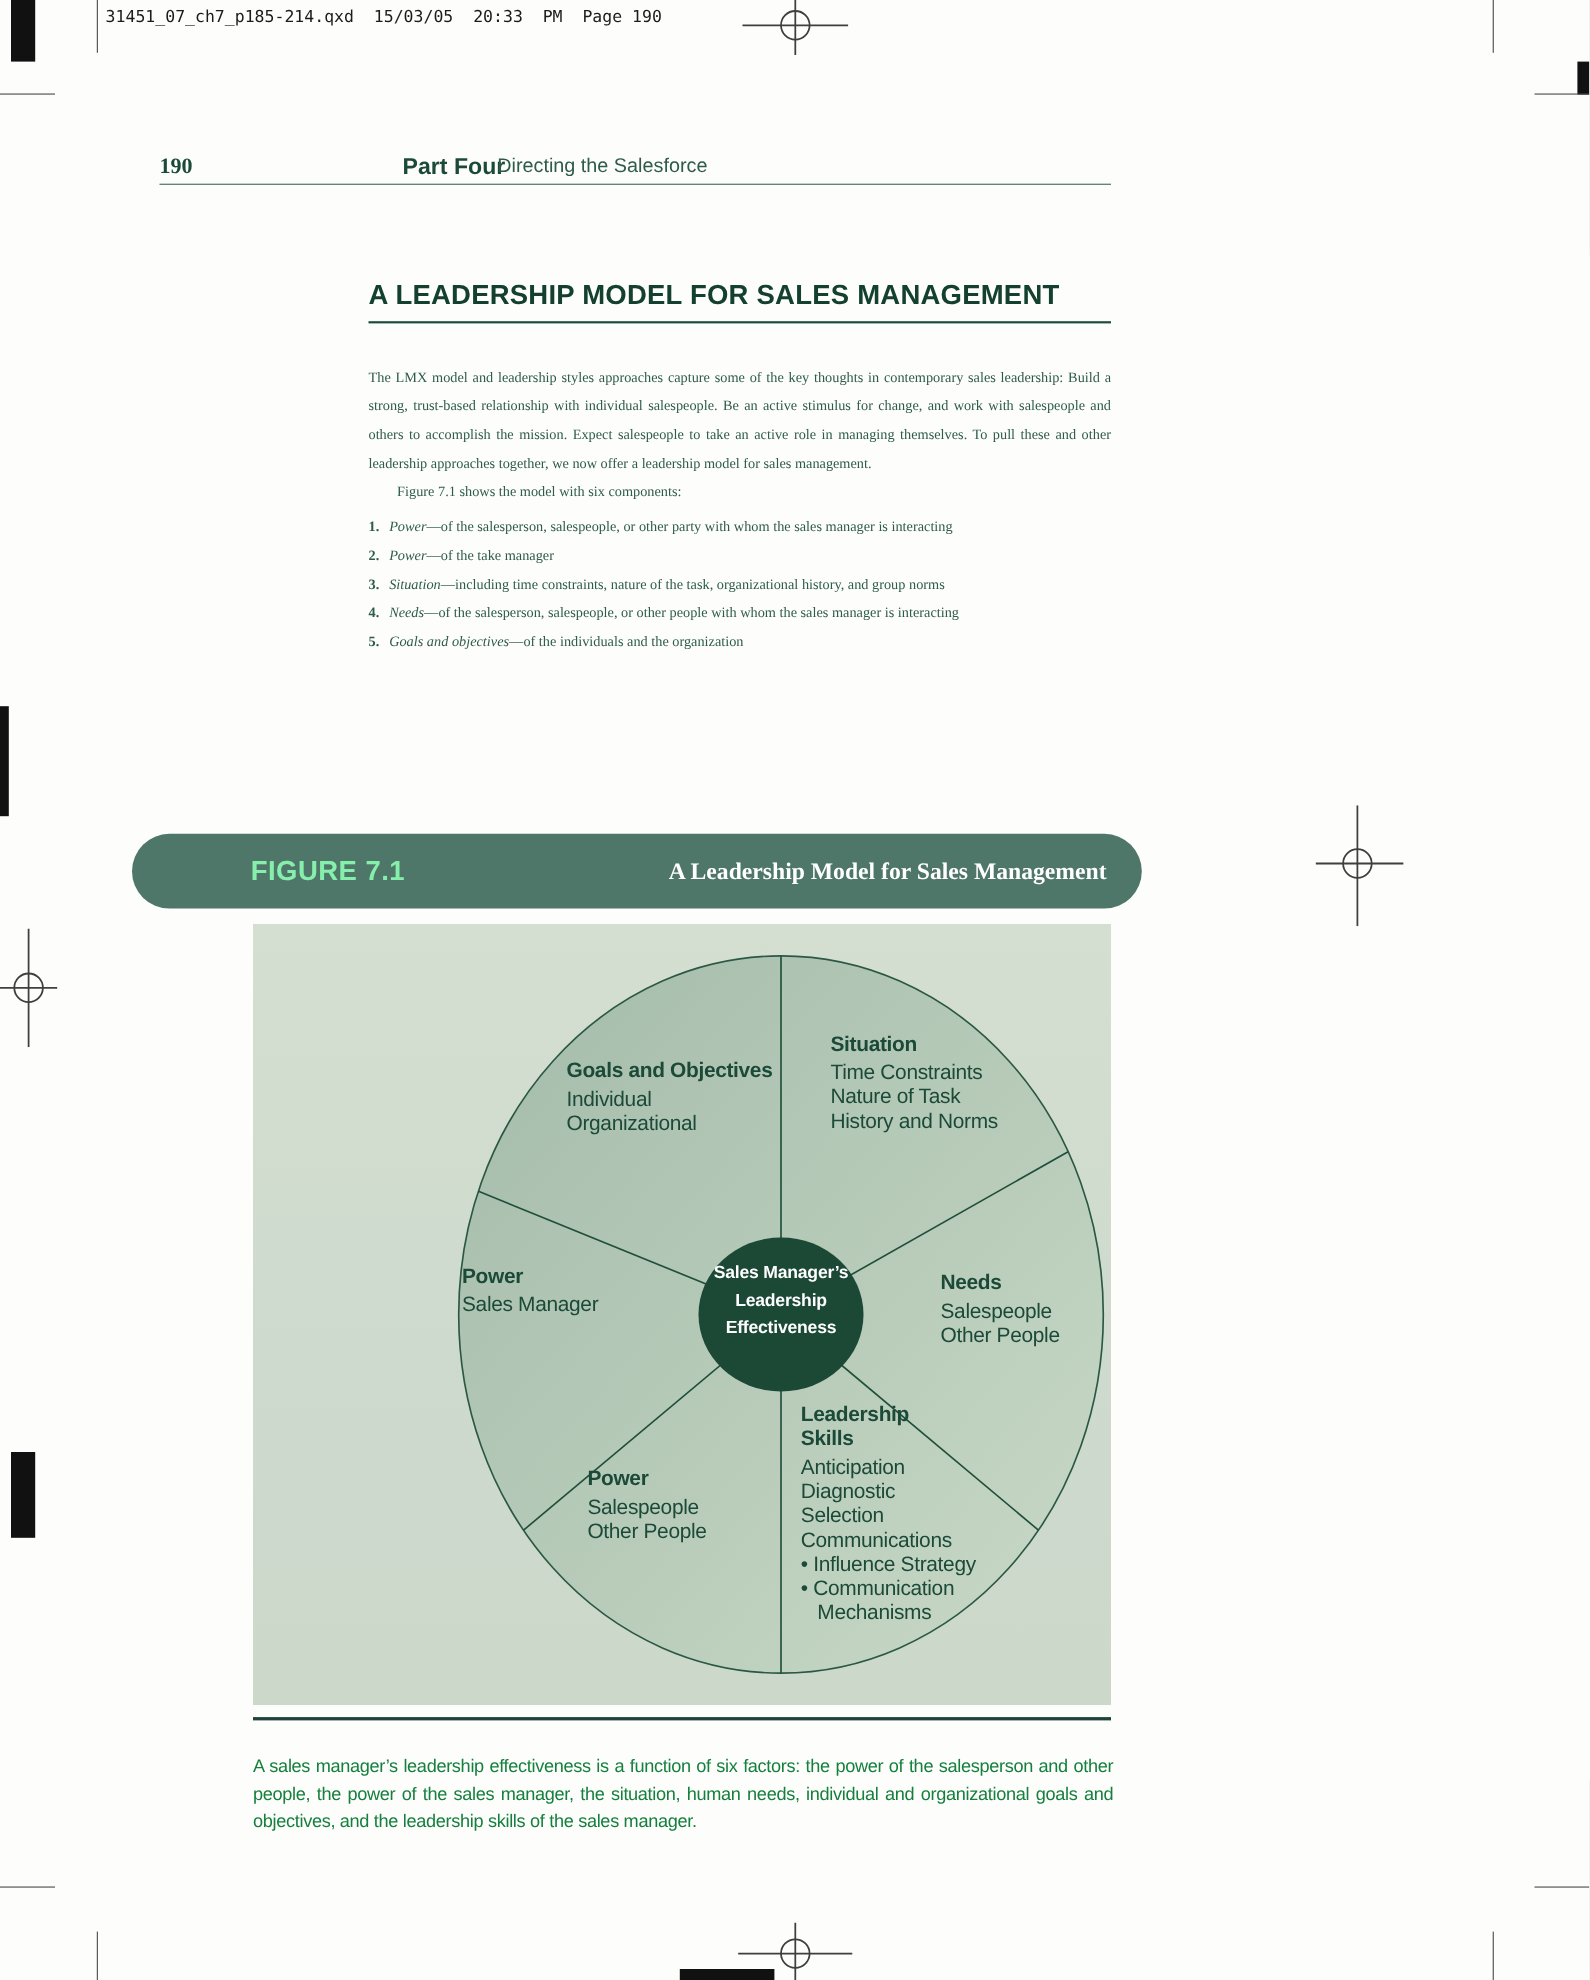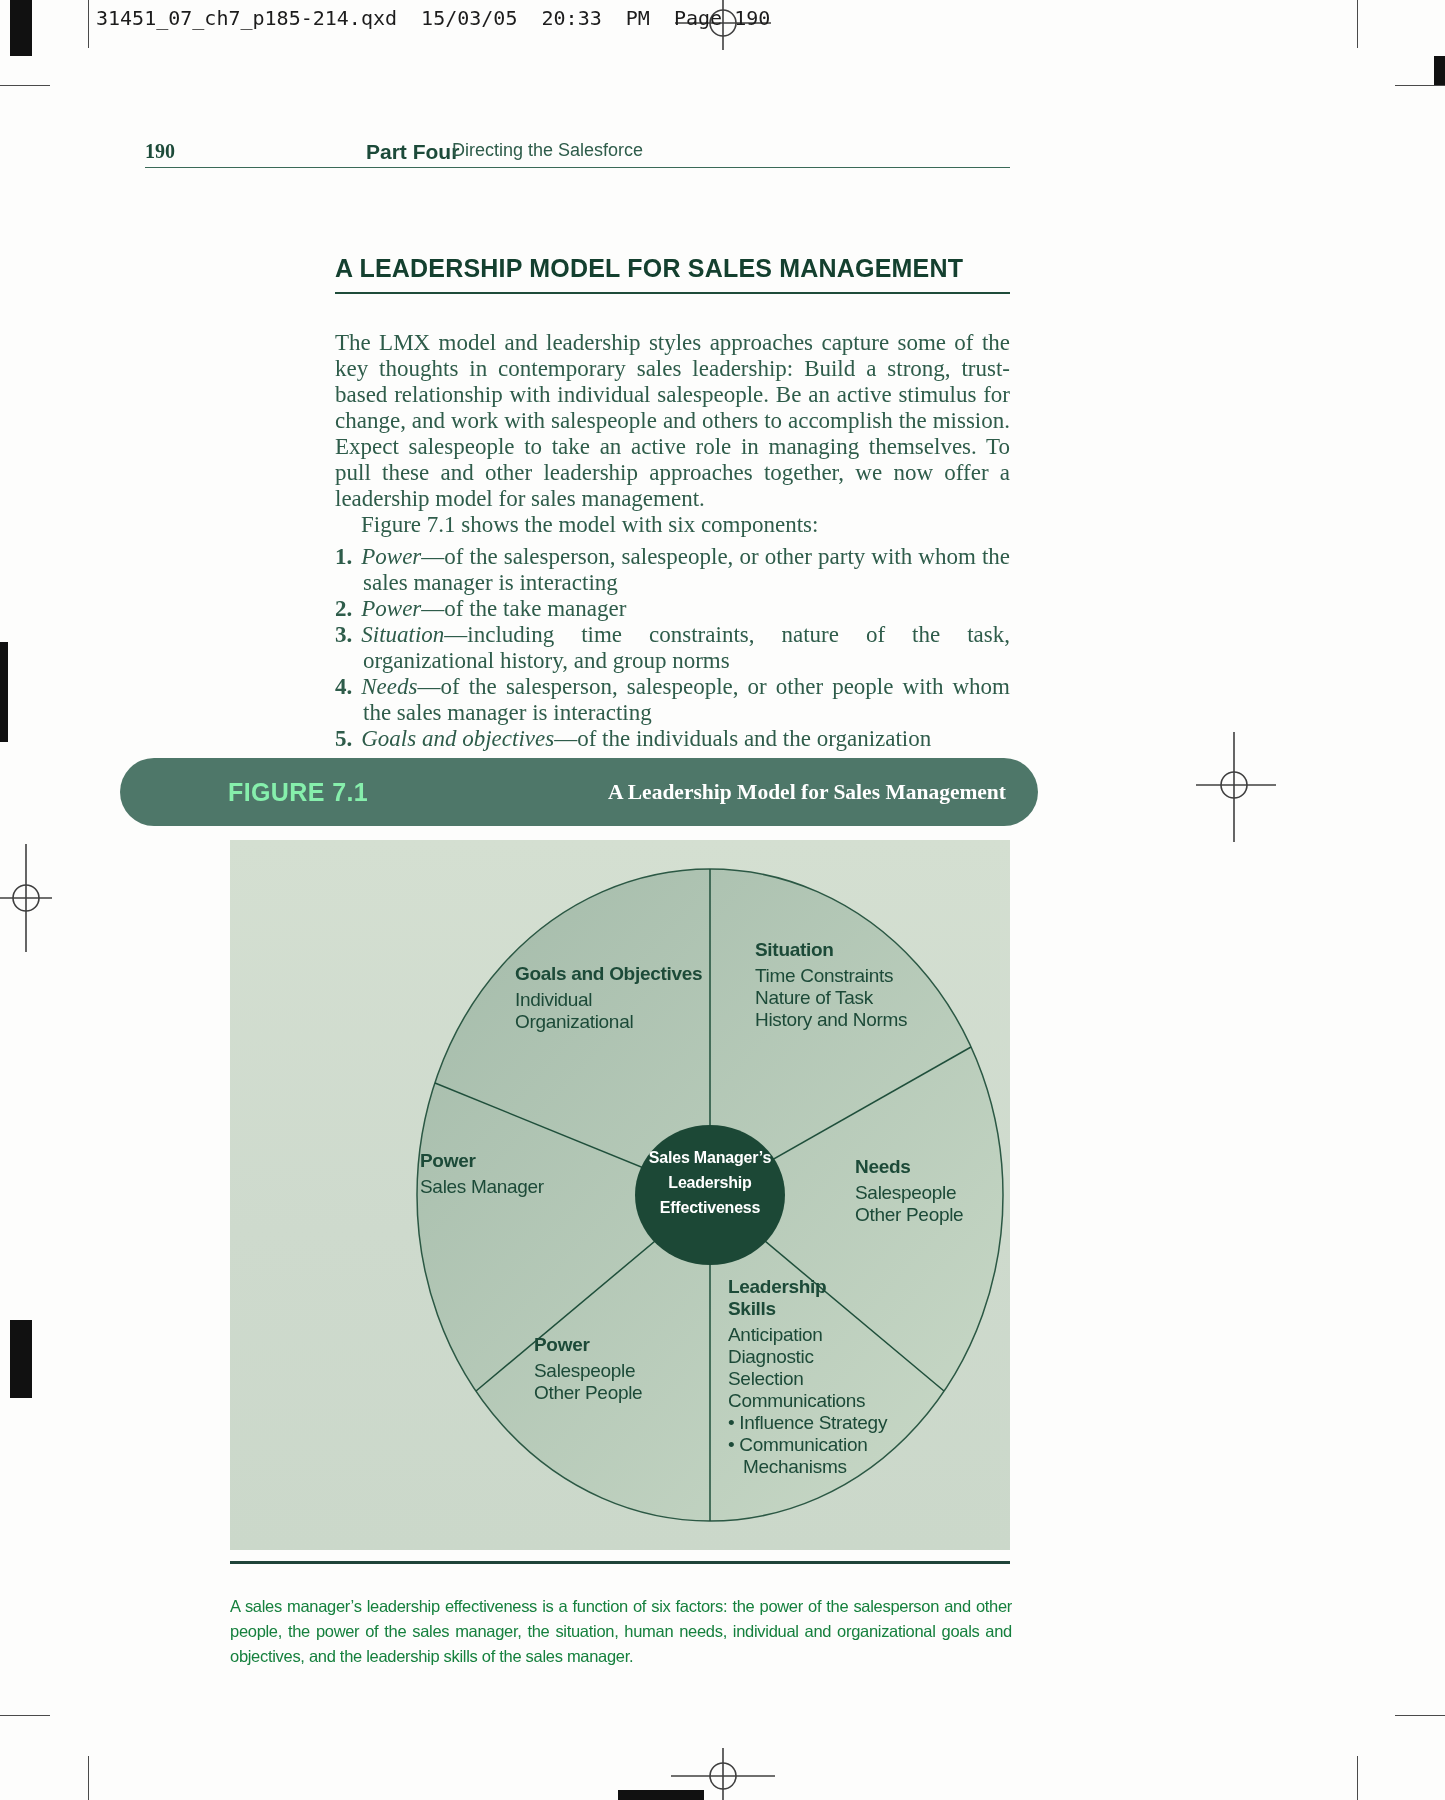--- a/index.html
+++ b/index.html
@@ -8,37 +8,37 @@
 
   
   .cropline{position:absolute;background:#4a4a4a;}
   .bleedbar{position:absolute;background:#111;}
   .regmark{position:absolute;}
   .regmark line{stroke:#3f3f3f;stroke-width:1.6;}
   .regmark circle{stroke:#3f3f3f;stroke-width:1.6;fill:none;}
 
   
   .filename{position:absolute;left:96px;top:6px;font-family:"DejaVu Sans Mono", monospace;
-            font-size:20px;color:#1c1c1c;white-space:pre;}
+            font-size:15px;color:#1c1c1c;white-space:pre;}
 
   
   .runhead{position:absolute;top:140px;color:#1c4a39;font-family:"Liberation Sans", sans-serif;}
   .rh-num{left:145px;font-size:20px;font-weight:bold;font-family:Liberation Serif, serif;}
   .rh-part{left:335px;font-size:21px;font-weight:bold;margin-left:31px;}
   .rh-title{left:452px;font-size:18px;font-weight:normal;color:#2e5c4a;}
   .rh-rule{position:absolute;left:145px;top:167px;width:865px;height:1px;background:#3a6a57;}
 
   
   .sec-head{position:absolute;left:335px;top:254px;width:675px;
             font-family:"Liberation Sans", sans-serif;font-weight:bold;font-size:25px;
             letter-spacing:.2px;color:#14402f;padding-bottom:9px;border-bottom:2px solid #1e4c3a;}
 
   
   .bodycopy{position:absolute;left:335px;top:330px;width:675px;color:#2e5c4a;
-            font-size:23px;line-height:26px;}
+            font-size:13px;line-height:26px;}
   .para{text-align:justify;margin:0;}
   .fig-intro{margin:0;text-indent:26px;}
   .numlist{margin-top:6px;}
   .list-item{padding-left:28px;text-indent:-28px;line-height:26px;text-align:justify;}
   .list-item .num{font-weight:bold;margin-right:9px;}
   .list-item .term{font-style:italic;}
 
   
   .fig-banner{position:absolute;left:120px;top:758px;width:918px;height:68px;
               background:#4e7769;border-radius:34px;}

